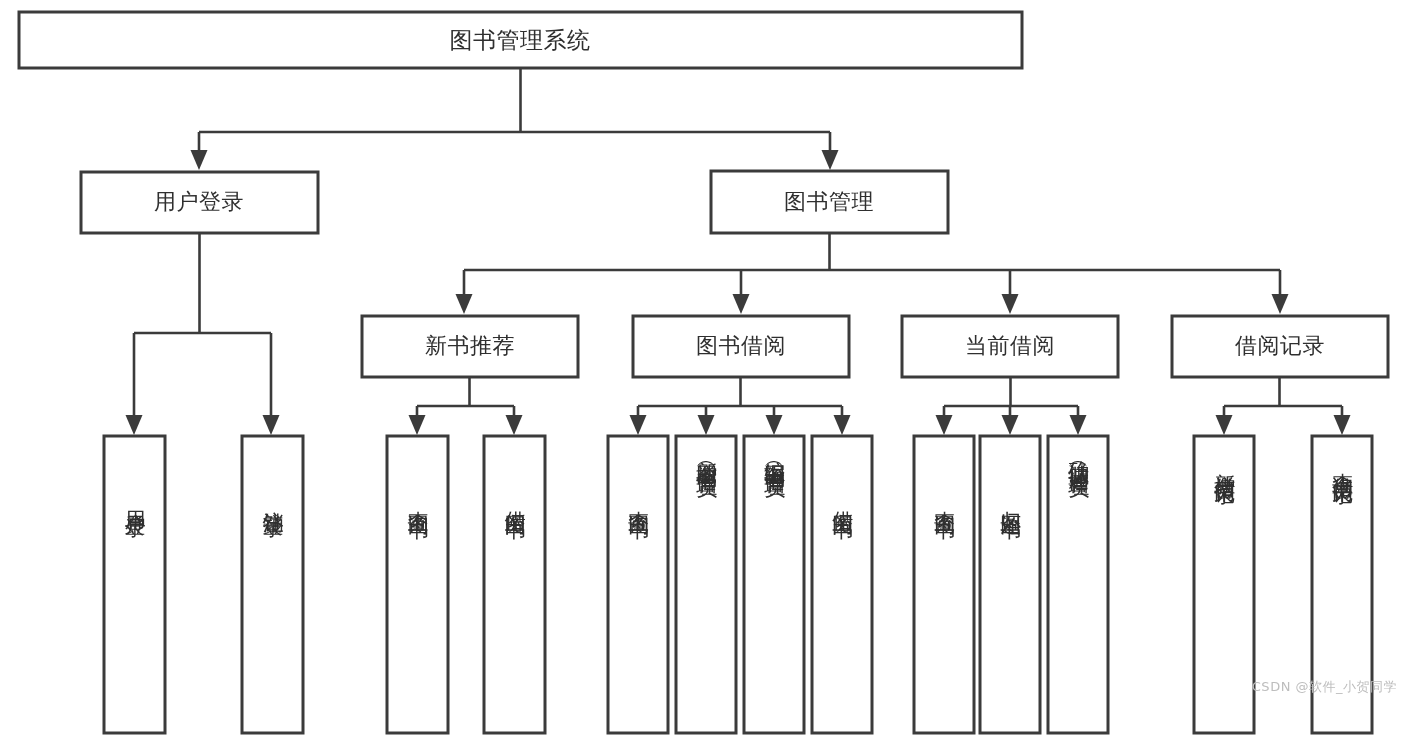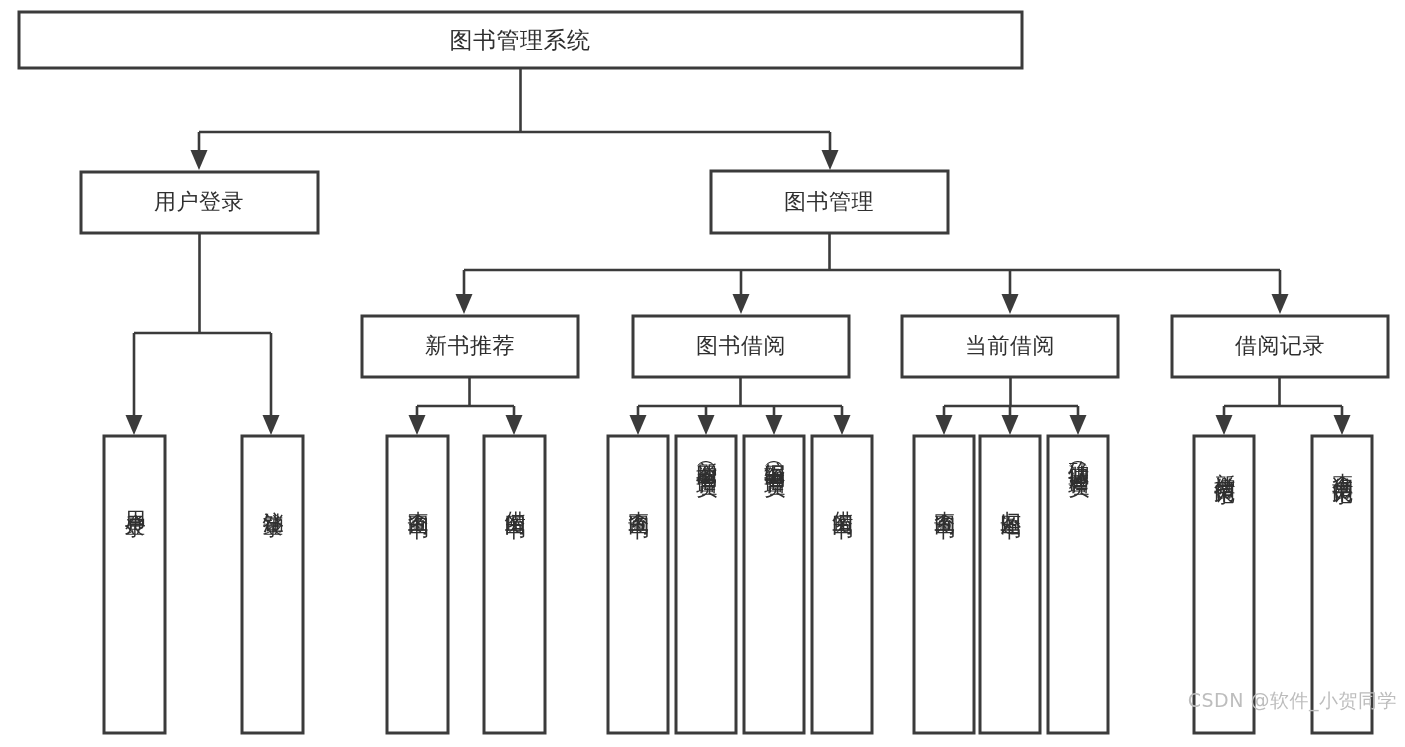--- a/index.html
+++ b/index.html
@@ -65,23 +65,23 @@
     font-size: 21px;
     line-height: 1.12;
     color: #2f2f2f;
     letter-spacing: 2.5px;
     white-space: nowrap;
     text-align: center;
   }
   .watermark {
     position: absolute;
     right: 8px;
-    bottom: 2px;
-    font-family: "DejaVu Sans", "Liberation Sans", sans-serif;
-    font-size: 19px;
+    bottom: 20px;
+    font-family: "DejaVu Sans", "Liberation Sans", sans-serif;
+    font-size: 13px;
     color: #bdbdbd;
     letter-spacing: 0.5px;
     white-space: nowrap;
     pointer-events: none;
   }
 </style>
 </head>
 <body>
 
 <div id="diagram-root">

